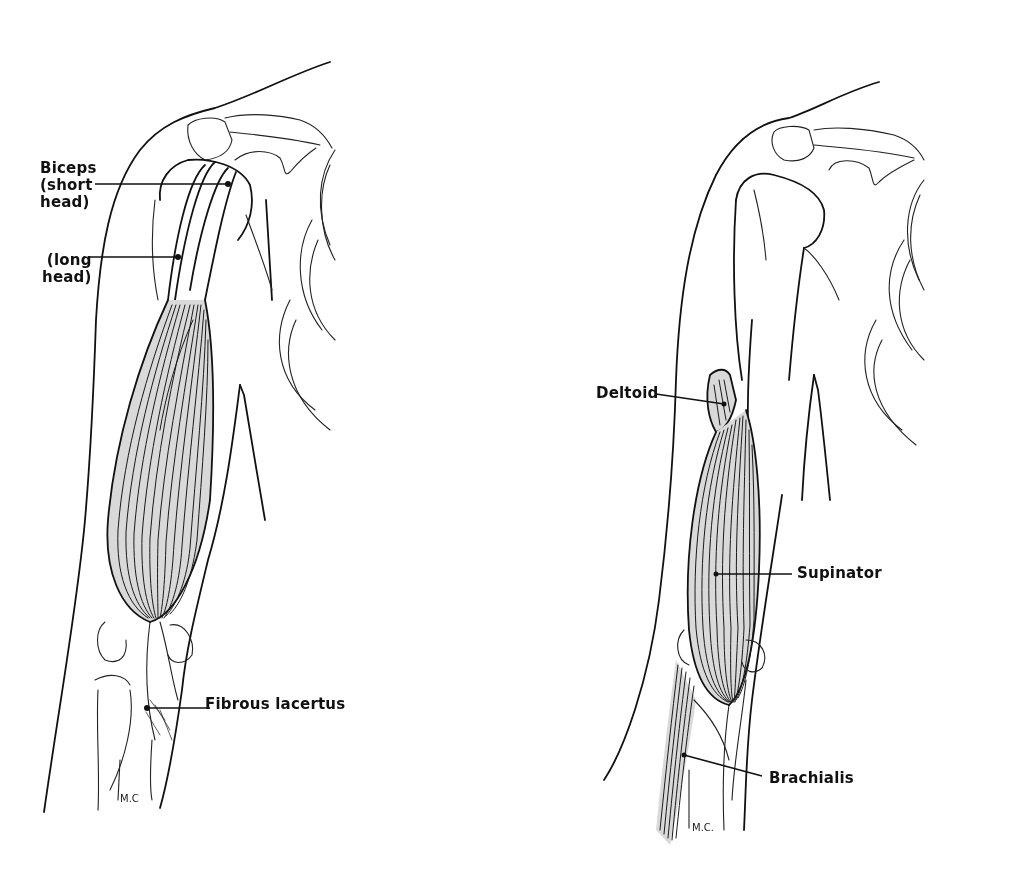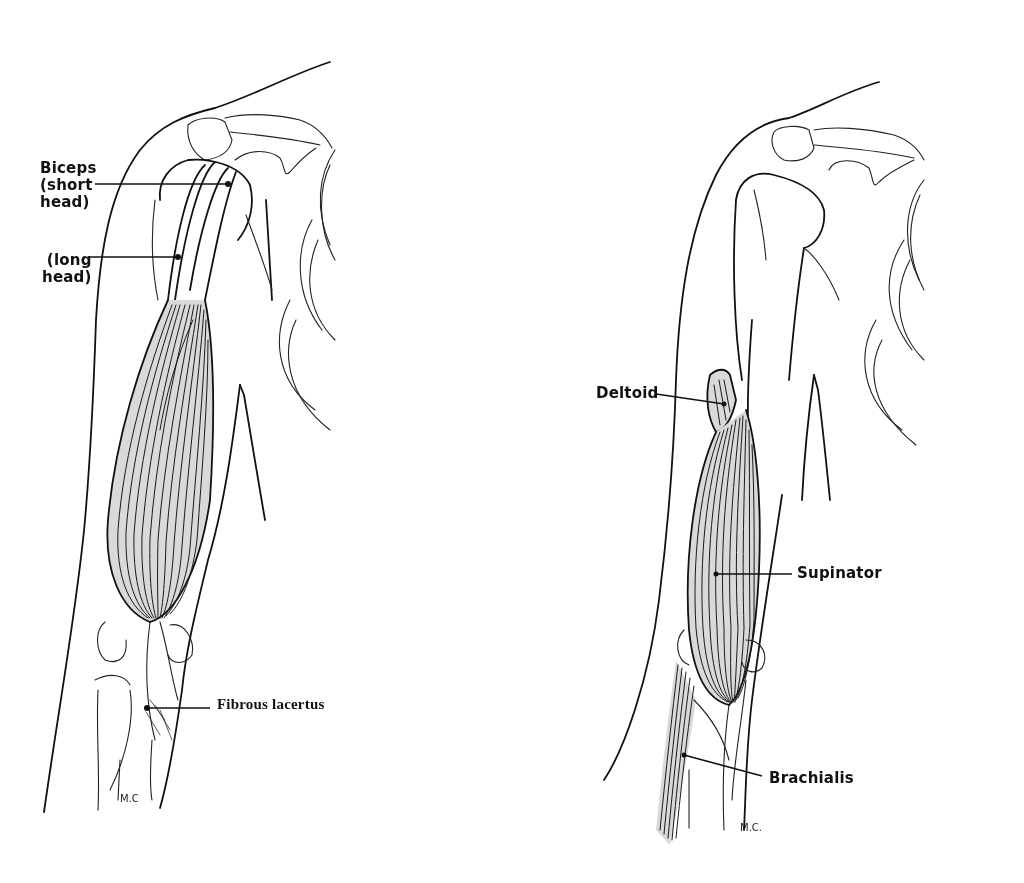--- a/index.html
+++ b/index.html
@@ -94,21 +94,21 @@
     <circle class="dot" cx="178" cy="257" r="3"></circle>
     <line class="leader" x1="147" y1="708" x2="210" y2="708"></line>
     <circle class="dot" cx="147" cy="708" r="3"></circle>
   </svg>
 
   <div class="label" style="left:40px; top:160px;">Biceps
 (short
 head)</div>
   <div class="label right-align" style="left:42px; top:252px;">(long
 head)</div>
-  <div class="label" style="left:217px; top:696px;font-family:Liberation Serif, serif;">Fibrous lacertus</div>
+  <div class="label" style="left:205px; top:696px;">Fibrous lacertus</div>
   <div class="signature" style="left:120px; top:793px;">M.C</div>
 </div>
 
 <div id="fig-right" class="figure">
   <svg width="512" height="883" viewBox="0 0 512 883">
 
     <path class="ink" d="M395 82 C 360 92, 330 110, 305 118 C 275 122, 250 140, 232 175 C 205 230, 195 300, 192 380 C 190 450, 185 520, 175 600 C 165 680, 140 750, 120 780"></path>
     <path class="ink" d="M268 320 C 262 400, 262 450, 270 470"></path>
     <path class="ink" d="M330 375 C 325 410, 320 460, 318 500"></path>
     <path class="ink" d="M330 375 L 334 390 C 338 420, 342 460, 346 500"></path>
@@ -174,14 +174,14 @@
     <circle class="dot" cx="240" cy="404" r="2.5"></circle>
     <line class="leader" x1="232" y1="574" x2="308" y2="574"></line>
     <circle class="dot" cx="232" cy="574" r="2.5"></circle>
     <line class="leader" x1="200" y1="755" x2="278" y2="776"></line>
     <circle class="dot" cx="200" cy="755" r="2.5"></circle>
   </svg>
 
   <div class="label" style="left:112px; top:385px;">Deltoid</div>
   <div class="label" style="left:313px; top:565px;">Supinator</div>
   <div class="label" style="left:285px; top:770px;">Brachialis</div>
-  <div class="signature" style="left:208px; top:822px;margin-left:48px;">M.C.</div>
+  <div class="signature" style="left:208px; top:822px;">M.C.</div>
 </div>
 
 </body></html>

